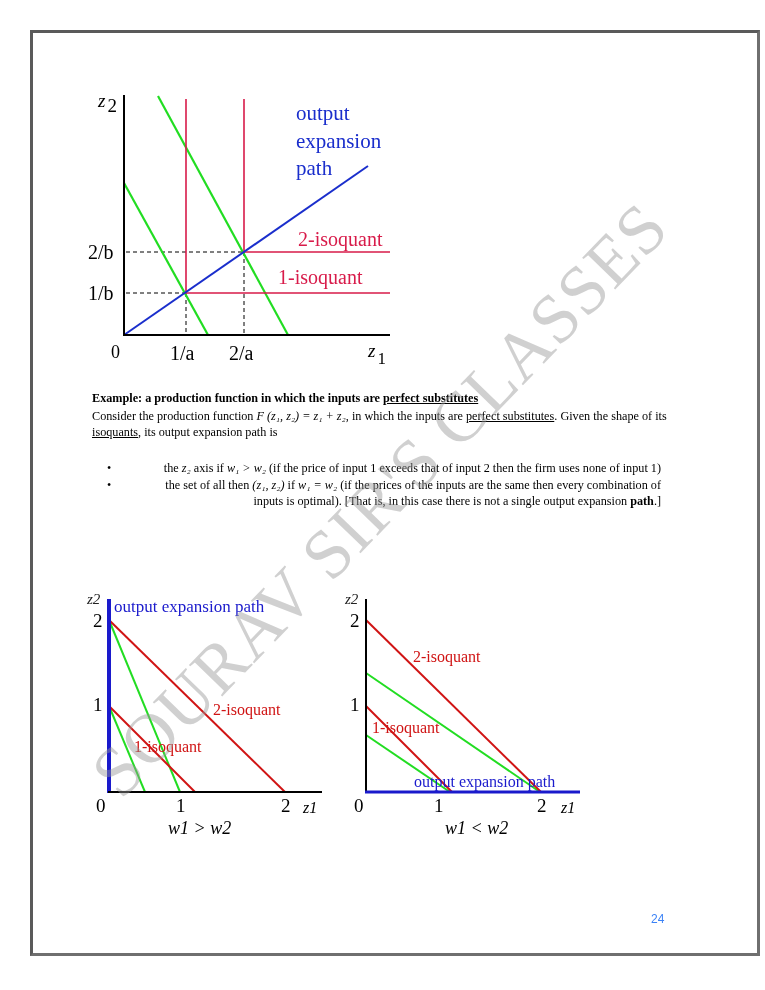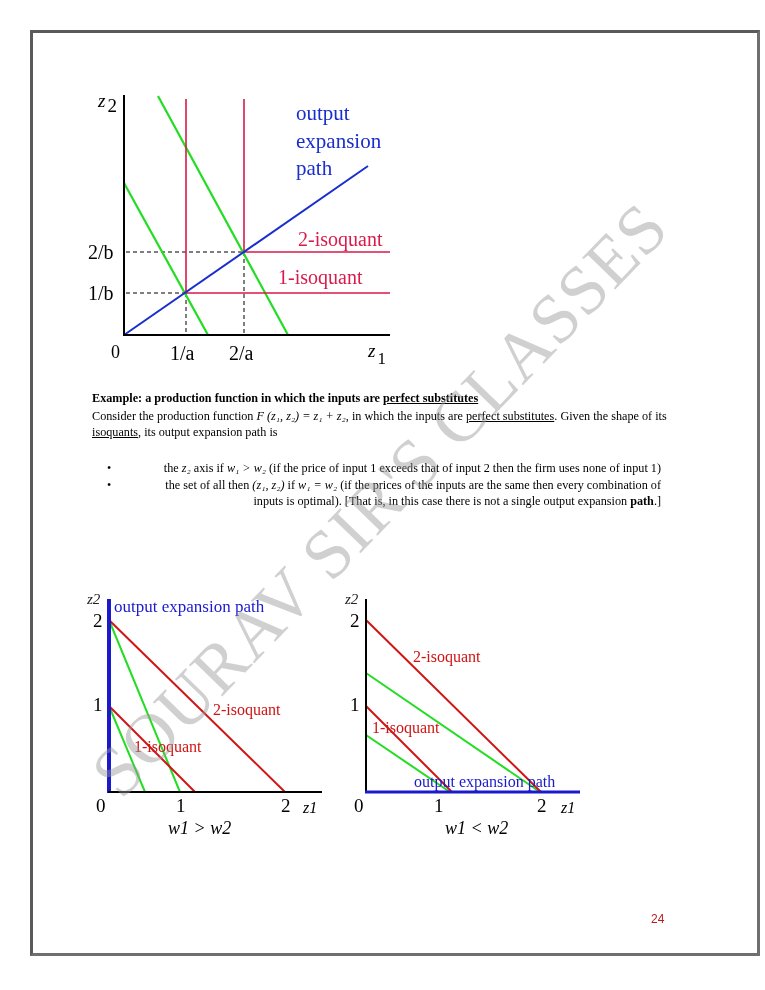--- a/index.html
+++ b/index.html
@@ -6,21 +6,21 @@
   body { width: 765px; height: 990px; position: relative; overflow: hidden; font-family: "Liberation Serif", "DejaVu Serif", serif; color: #000; }
   .page-border { position: absolute; left: 30px; top: 30px; width: 730px; height: 926px; border: 3px solid #5a5a5a; border-right-color: #6f6f6f; border-bottom-color: #6f6f6f; box-sizing: border-box; }
   svg.fig { position: absolute; left: 0; top: 0; }
   .text-block { position: absolute; left: 91px; top: 389px; width: 600px; font-size: 12.2px; line-height: 16.5px; }
   .heading { font-weight: bold; }
   .u { text-decoration: underline; }
   .para { margin: 1px; }
   ul.bullets { margin: 20px 0 0 0; padding: 0 0 0 44px; list-style: none; text-align: right; }
   ul.bullets li { position: relative; margin: 0 0 2px 0; line-height: 15.5px; padding-right: 30px; }
   ul.bullets li::before { content: "•"; position: absolute; left: -28px; top: 0; font-size: 12px; }
-  .page-number { position: absolute; left: 651px; top: 912px; font-family: "Liberation Sans", "DejaVu Sans", sans-serif; font-size: 12px; color: #b91c1c; }
+  .page-number { position: absolute; left: 651px; top: 912px; font-family: "Liberation Sans", "DejaVu Sans", sans-serif; font-size: 12px; color: #3b82f6; }
   .watermark { position: absolute; left: 380px; top: 500px; font-family: "Liberation Serif", serif; font-size: 70px; color: rgba(150,150,150,0.45); white-space: nowrap; transform: translate(-50%, -50%) rotate(-46deg); letter-spacing: 1px; pointer-events: none; }
   i.m { font-style: italic; }
 </style>
 </head>
 <body>
 
 <div class="page-border"></div>
 
 <svg class="fig" width="765" height="990" xmlns="http://www.w3.org/2000/svg">
   <g font-family="Liberation Serif, DejaVu Serif, serif">

